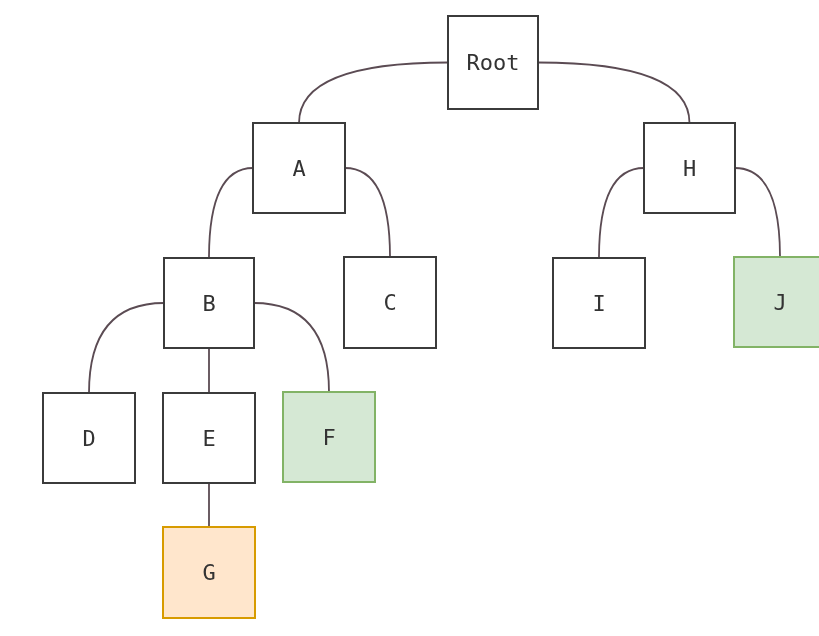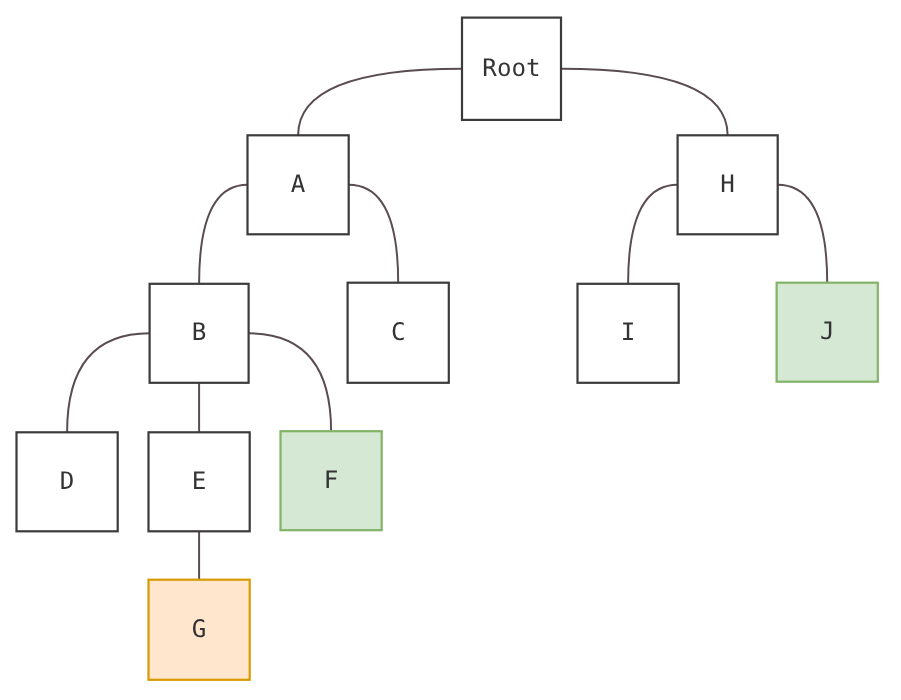--- a/index.html
+++ b/index.html
@@ -9,20 +9,21 @@
     width: 819px;
     height: 636px;
     overflow: hidden;
     font-family: "DejaVu Sans Mono", monospace;
   }
   .canvas-wrap {
     position: relative;
     width: 663px;
     height: 636px;
     background: #ffffff;
+    margin-left: 28px;
   }
   svg {
     display: block;
   }
   .node-label {
     font-family: "DejaVu Sans Mono", "Liberation Mono", monospace;
     font-size: 22px;
   }
 </style>
 </head>

